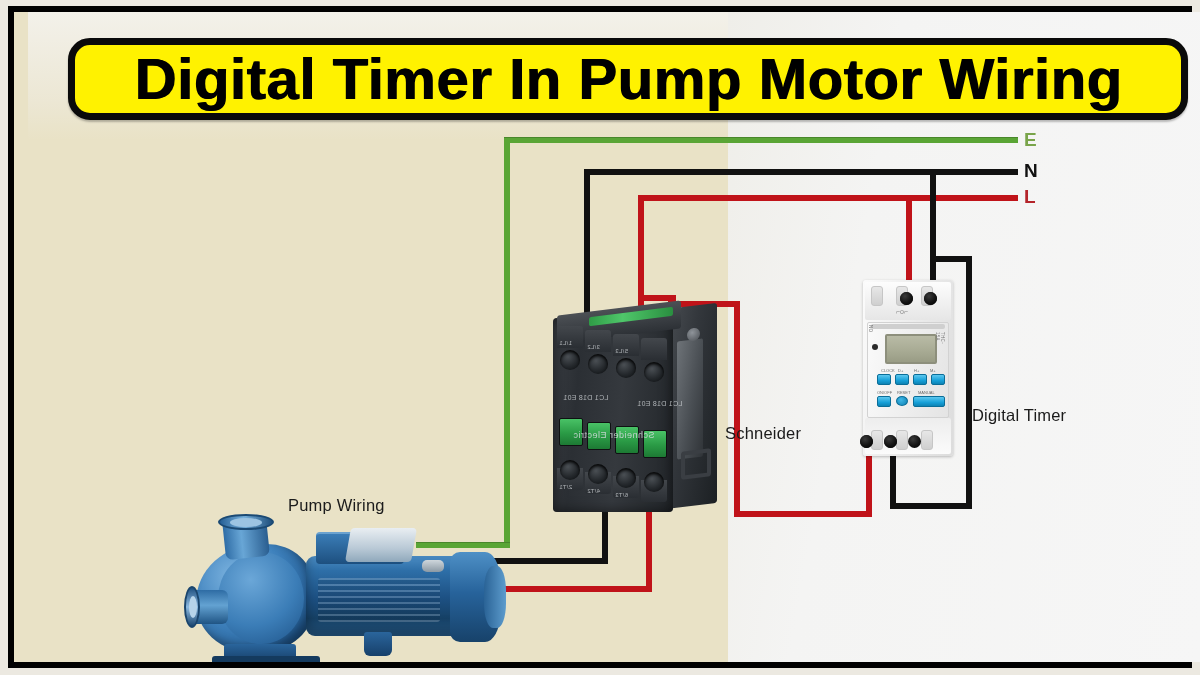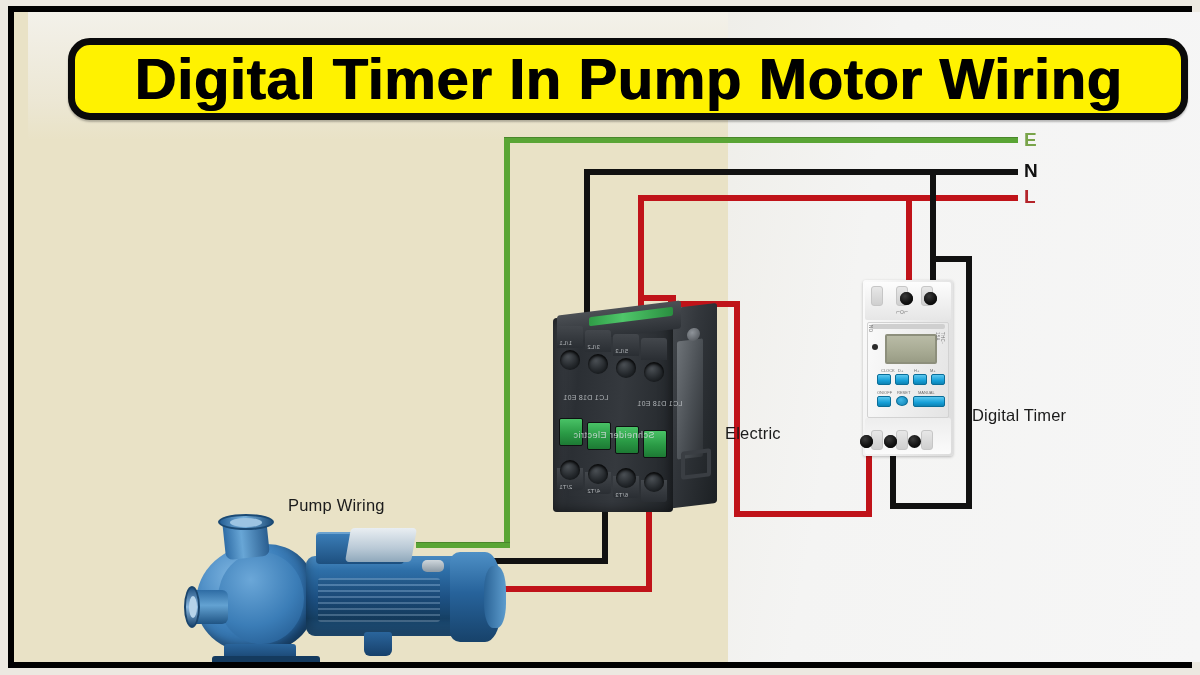--- a/index.html
+++ b/index.html
@@ -321,21 +321,21 @@
         <div class="ct-shroud" style="left:60px;top:176px;border-radius:0 0 3px 3px;"></div>
         <div class="ct-shroud" style="left:88px;top:180px;border-radius:0 0 3px 3px;"></div>
         <div class="ct-term" style="left:7px;top:160px;"></div>
         <div class="ct-term" style="left:35px;top:164px;"></div>
         <div class="ct-term" style="left:63px;top:168px;"></div>
         <div class="ct-term" style="left:91px;top:172px;"></div>
         <div class="ct-print" style="left:6px;top:184px;">2/T1</div>
         <div class="ct-print" style="left:34px;top:188px;">4/T2</div>
         <div class="ct-print" style="left:62px;top:192px;">6/T3</div>
       </div>
-      <div class="dev-label" style="left:697px;top:412px;">Electric</div>
+      <div class="dev-label" style="left:697px;top:412px;">Schneider</div>
 
       <div id="timer">
         <div class="tm" id="tm-body"></div>
         <div class="tm" id="tm-top-block"></div>
 
         <div class="tm-termslot" style="left:8px;top:6px;"></div>
         <div class="tm-termslot" style="left:33px;top:6px;"></div>
         <div class="tm-termslot" style="left:58px;top:6px;"></div>
         <div class="tm-term" style="left:37px;top:12px;"></div>
         <div class="tm-term" style="left:61px;top:12px;"></div>

